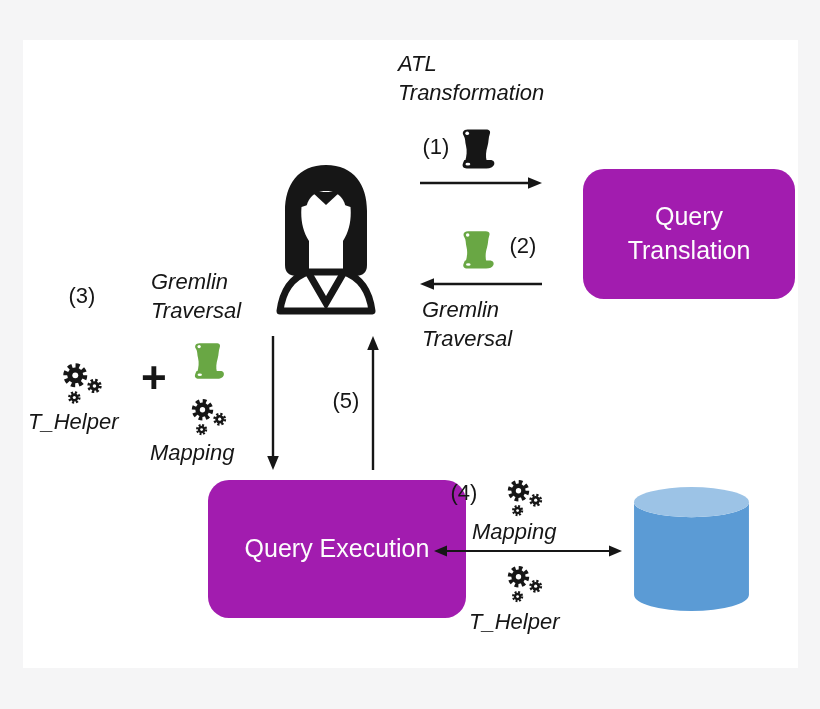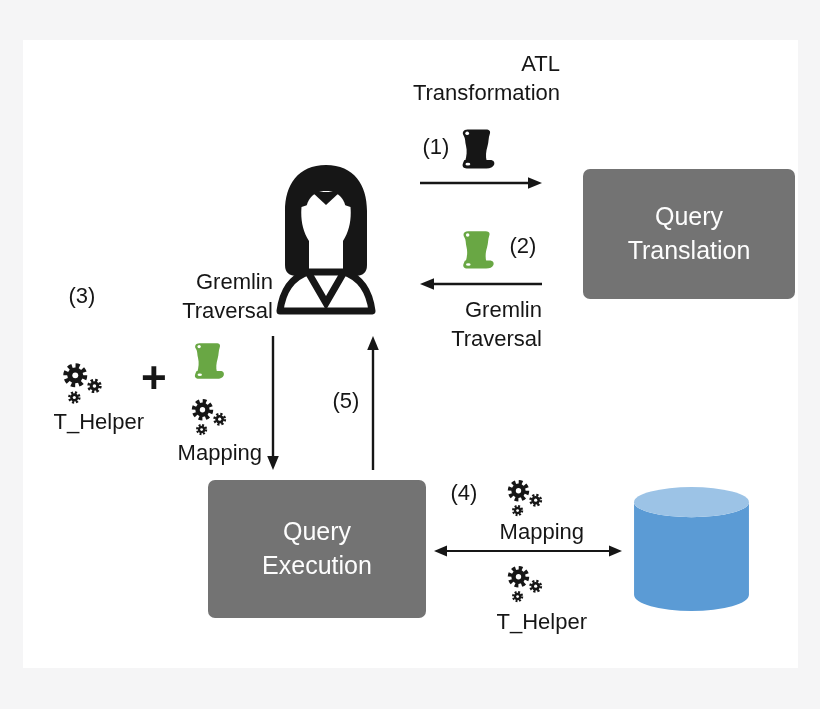--- a/index.html
+++ b/index.html
@@ -11,37 +11,38 @@
     color:#161616;
     overflow:hidden;
   }
   .panel{
     position:absolute;left:23px;top:40px;width:775px;height:628px;
     background:#ffffff;
   }
   .abs{position:absolute;}
   .lbl{
     position:absolute;
+    font-style:italic;
     font-size:22px;
     line-height:1.3;
-    text-align:right;
+    text-align:left;
     color:#161616;
     white-space:normal;
   }
   .stepnum{
     position:absolute;
     font-style:normal;
     font-size:22px;
     color:#161616;
     text-align:center;
   }
   .node{
     position:absolute;
-    background:#737373;
-    border-radius:7px;
+    background:#a21caf;
+    border-radius:21px;
     color:#fdfdfd;
     display:flex;align-items:center;justify-content:center;
     text-align:center;
     font-size:25px;
     line-height:1.35;
     font-weight:400;
   }
   .plus{
     position:absolute;
     font-size:44px;
@@ -137,21 +138,21 @@
   <svg class="abs" style="left:266px;top:336px;" width="14" height="134" viewBox="0 0 14 134">
     <line x1="7" y1="0" x2="7" y2="121" stroke="#161616" stroke-width="2.4"></line>
     <polygon points="1.2,120 7,134 12.8,120" fill="#161616"></polygon>
   </svg>
   <svg class="abs" style="left:366px;top:336px;" width="14" height="134" viewBox="0 0 14 134">
     <line x1="7" y1="13" x2="7" y2="134" stroke="#161616" stroke-width="2.4"></line>
     <polygon points="1.2,14 7,0 12.8,14" fill="#161616"></polygon>
   </svg>
   <div class="stepnum" style="left:326px;top:388px;width:40px;">(5)</div>
 
-  <div class="node" style="left:208px;top:480px;width:218px;height:138px;padding:12px 30px;box-sizing:border-box;">Query Execution</div>
+  <div class="node" style="left:208px;top:480px;width:258px;height:138px;padding:12px 30px;box-sizing:border-box;">Query Execution</div>
 
   <div class="stepnum" style="left:444px;top:480px;width:40px;">(4)</div>
   <svg class="abs icon-black" style="left:503px;top:477px;" width="43" height="43" viewBox="0 0 50 50">
       <use href="#gearset"></use>
     </svg>
   <div class="lbl" style="left:472px;top:518px;width:112px;">Mapping</div>
   <svg class="abs" style="left:434px;top:544px;" width="188" height="14" viewBox="0 0 188 14">
     <line x1="12" y1="7" x2="176" y2="7" stroke="#161616" stroke-width="2.2"></line>
     <polygon points="13,1.5 0,7 13,12.5" fill="#161616"></polygon>
     <polygon points="175,1.5 188,7 175,12.5" fill="#161616"></polygon>

